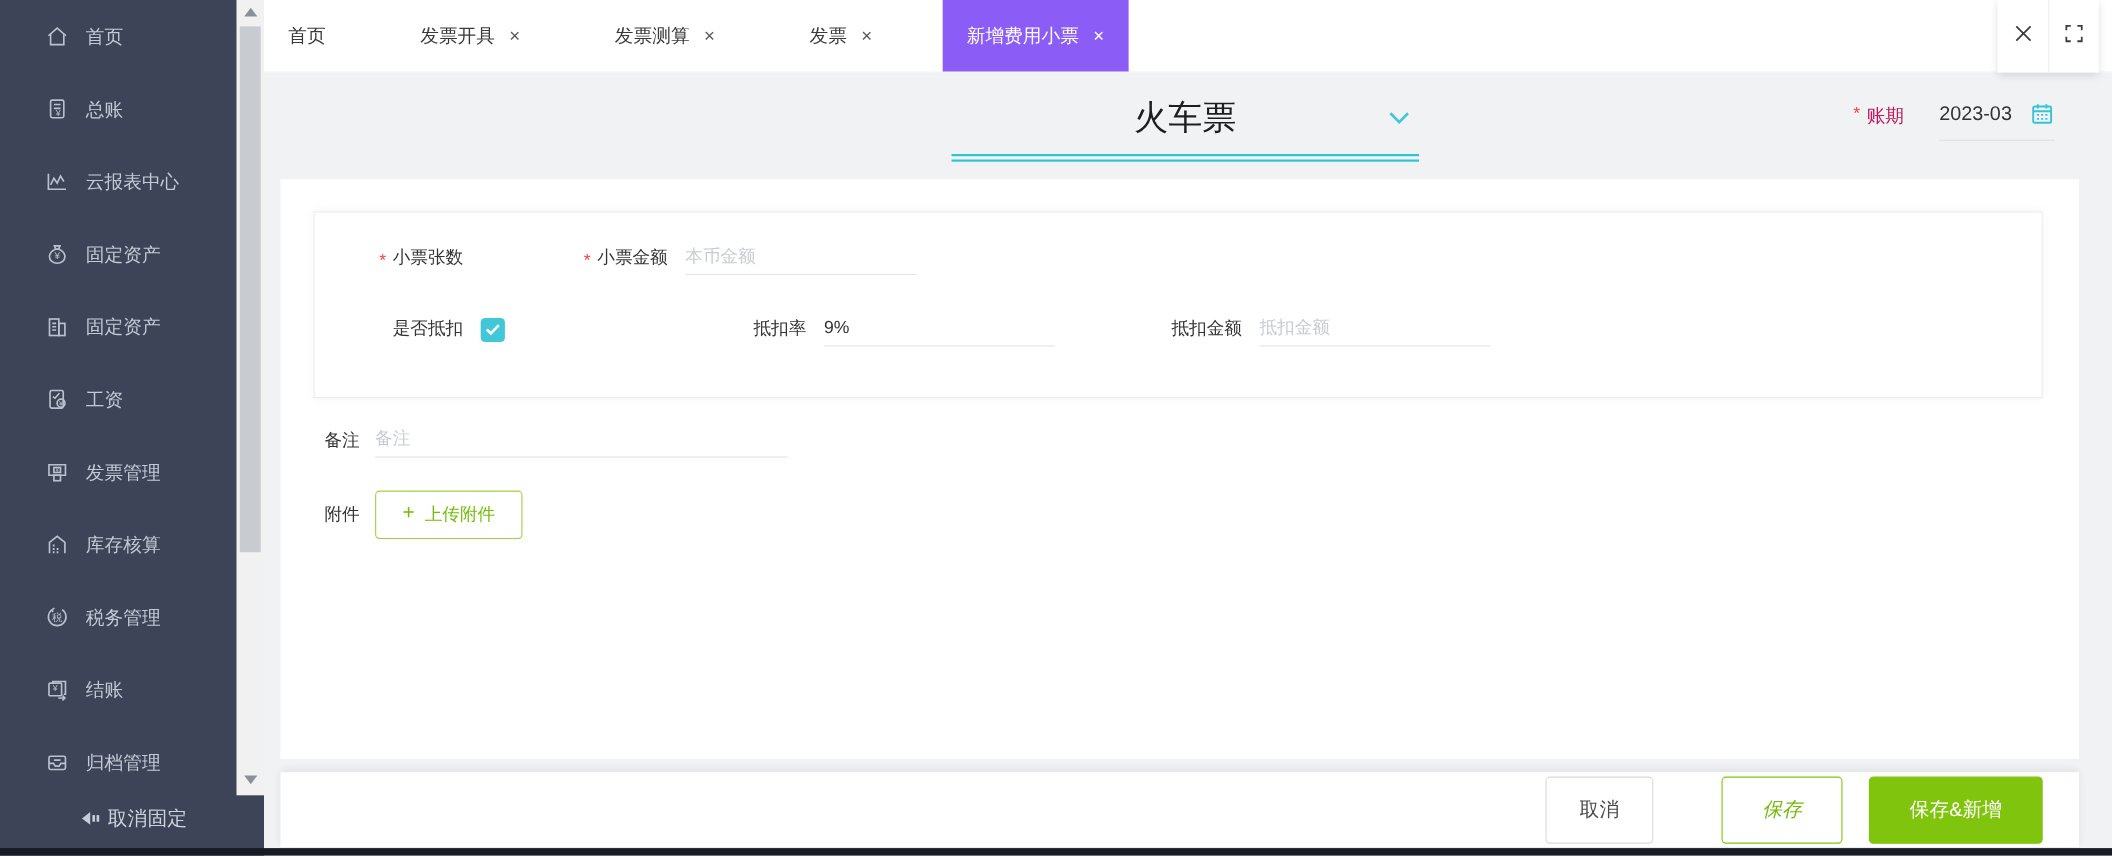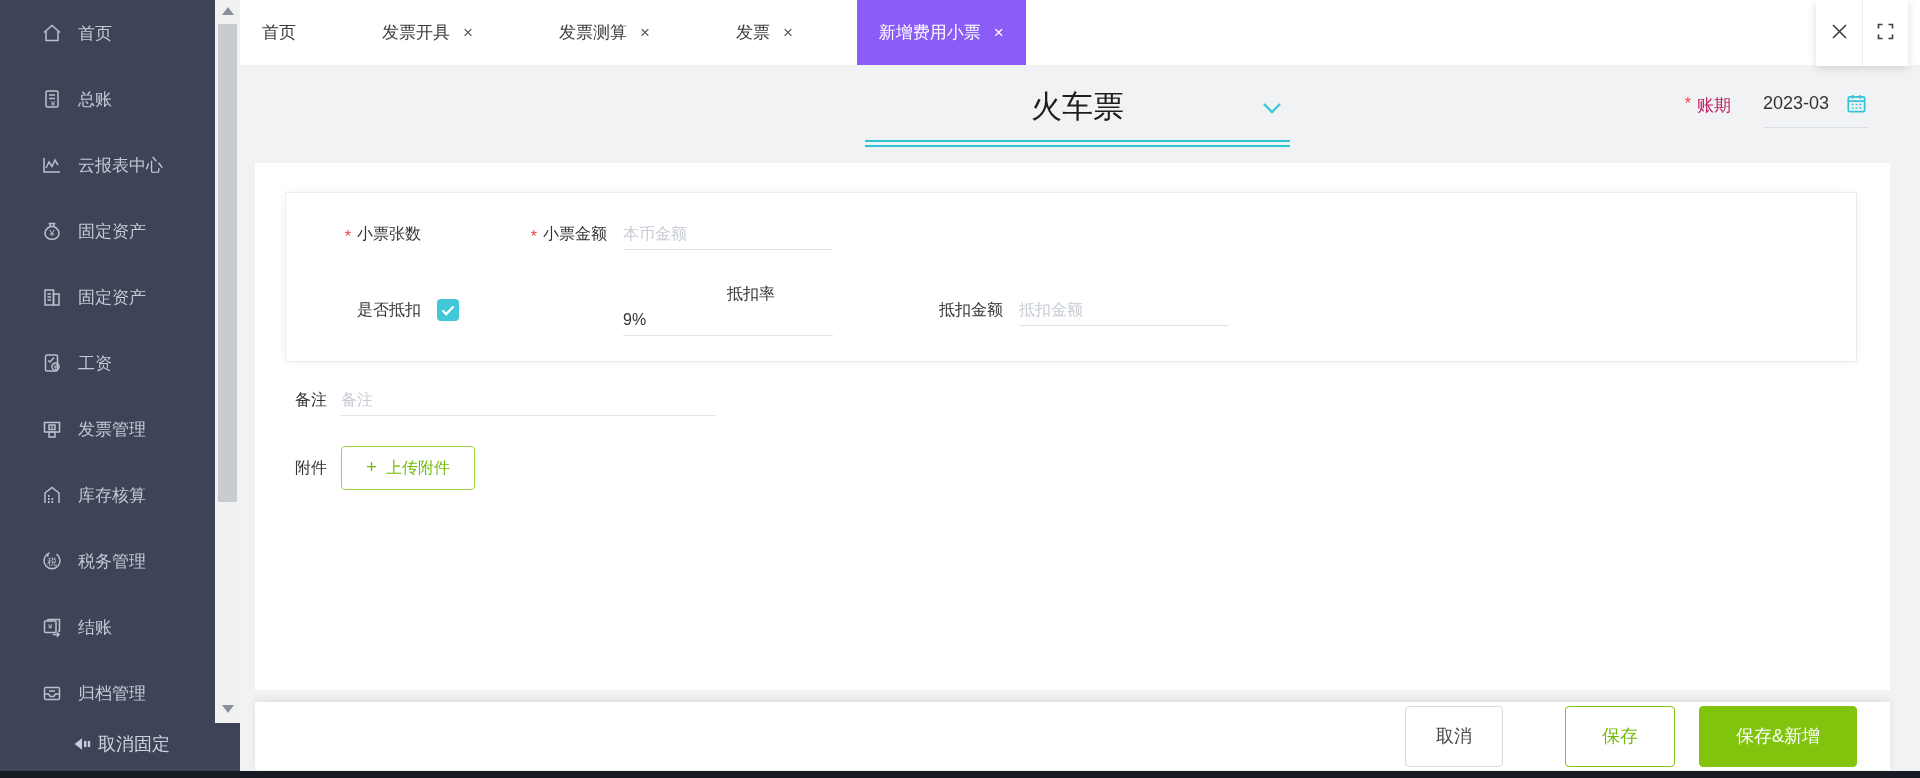--- a/index.html
+++ b/index.html
@@ -69,21 +69,21 @@
   .remark-input::placeholder { color:#c7ccd4; }
 
   .attach-row { position:absolute; left:40px; top:283px; display:flex; align-items:center; }
   .upload-btn { height:44px; padding:0 24px; border:1px solid #9fd23c; border-radius:4px; background:#fff; color:#72bd0c; font-size:16px; cursor:pointer; display:flex; align-items:center; font-family:inherit; }
   .upload-btn .plus { font-size:19px; margin-right:9px; position:relative; top:-1px; }
 
   
   .footer-bar { position:absolute; left:15px; top:702px; width:1635px; height:68px; background:#fff; box-shadow:0 -2px 8px rgba(0,0,0,0.08); display:flex; align-items:center; justify-content:flex-end; padding-right:33px; }
   .btn { height:61px; border-radius:4px; font-size:18px; cursor:pointer; font-family:inherit; }
   .btn-cancel { background:#fff; border:1px solid #d9d9d9; color:#4a4a4a; padding:0 30px; }
-  .btn-save { background:#fff; border:1px solid #80c40e; color:#74b90a; padding:0 36px; margin-left:62px; }
+  .btn-save { background:#fff; border:1px solid #80c40e; color:#74b90a; padding:0 36px; margin-left:62px;font-style:italic; }
   .btn-save-new { background:#80c40e; border:1px solid #80c40e; color:#fff; padding:0 36px; margin-left:24px; }
 
   .bottom-strip { position:absolute; left:0; bottom:0; width:1920px; height:7px; background:#171b24; z-index:9; }
 </style>
 </head>
 <body>
 
 <aside class="sidebar">
   <nav>
     <div class="side-item">
@@ -300,21 +300,21 @@
       </div>
       <div class="frow frow-2">
         <div class="fg">
           <span class="flabel">是否抵扣</span>
           <span class="cbox">
             <svg width="14" height="11" viewBox="0 0 14 11" fill="none" stroke="#ffffff" stroke-width="2.4">
                 <polyline points="1.5,5.5 5.2,9 12.5,1.5"></polyline>
               </svg>
           </span>
         </div>
-        <div class="fg" style="margin-left:164px;flex-direction:column;">
+        <div class="fg" style="margin-left:164px;">
           <span class="flabel">抵扣率</span>
           <input class="uinput" type="text" value="9%" style="">
         </div>
         <div class="fg">
           <span class="flabel">抵扣金额</span>
           <input class="uinput" type="text" placeholder="抵扣金额" style="">
         </div>
       </div>
     </div>
 

